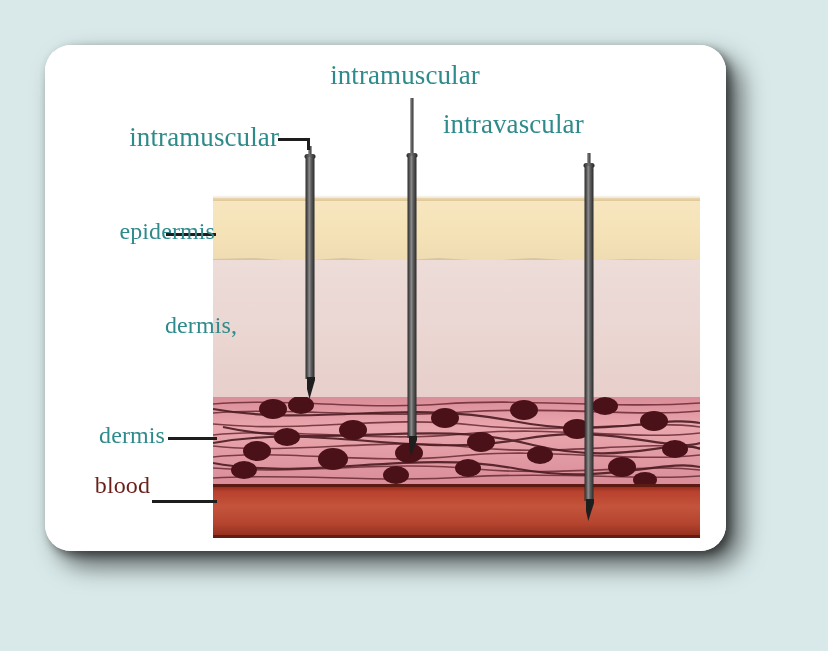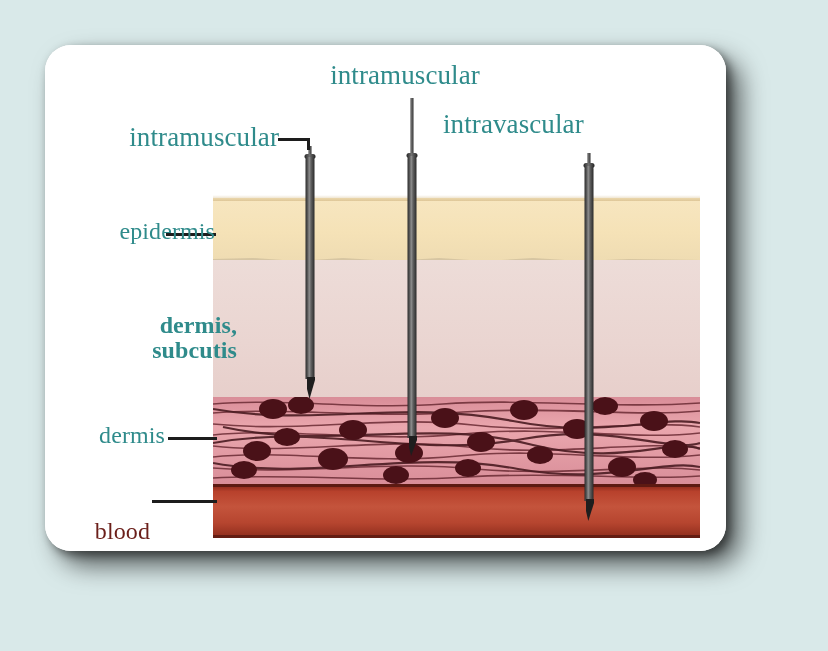--- a/index.html
+++ b/index.html
@@ -47,21 +47,21 @@
      background:linear-gradient(90deg,#2c2c2c 0%,#565656 22%,#8d8d8d 42%,#606060 62%,#2a2a2a 100%);
      border-radius:3px 3px 0 0;}
   .n-cap{position:absolute;left:50%;transform:translateX(-50%);width:11px;height:5px;border-radius:3px;
      background:linear-gradient(90deg,#262626,#707070 45%,#242424);}
   .n-tip{position:absolute;left:50%;transform:translateX(-50%);width:9px;}
   .n-tip svg{display:block;}
 
   
   .lbl{position:absolute;color:#2f8b8b;font-size:27px;line-height:1.06;letter-spacing:.1px;white-space:nowrap;}
   .lbl.small{font-size:24px;}
-  .lbl.red{color:#6b1f1a;margin-top:46px;}
+  .lbl.red{color:#6b1f1a;}
   .lbl.ctr{text-align:center;}
   .lbl.rt{text-align:right;}
 
   .leader{position:absolute;background:#1d1d1d;}
   .leader.h{height:3px;}
   .leader.v{width:3px;}
 </style>
 </head>
 <body>
 
@@ -193,23 +193,22 @@
       </div>
 
       <div class="lbl" style="left:398px;top:65px;">
         <span>intravascular</span>
       </div>
 
       <div class="lbl rt small" style="left:0px;top:174px;width:122px;margin-left:48px;">
         <span>epidermis</span>
       </div>
 
-      <div class="lbl rt small" style="left:0px;top:268px;width:192px;font-weight:bold;">
+      <div class="lbl rt small" style="left:0px;top:268px;width:192px;">
         <div>dermis,</div>
-        <div>subcutis</div>
       </div>
 
       <div class="lbl rt small" style="left:0px;top:378px;width:120px;">
         <span>dermis</span>
       </div>
 
       <div class="lbl rt small red" style="left:0px;top:428px;width:105px;">
         <div>blood</div>
       </div>
 

